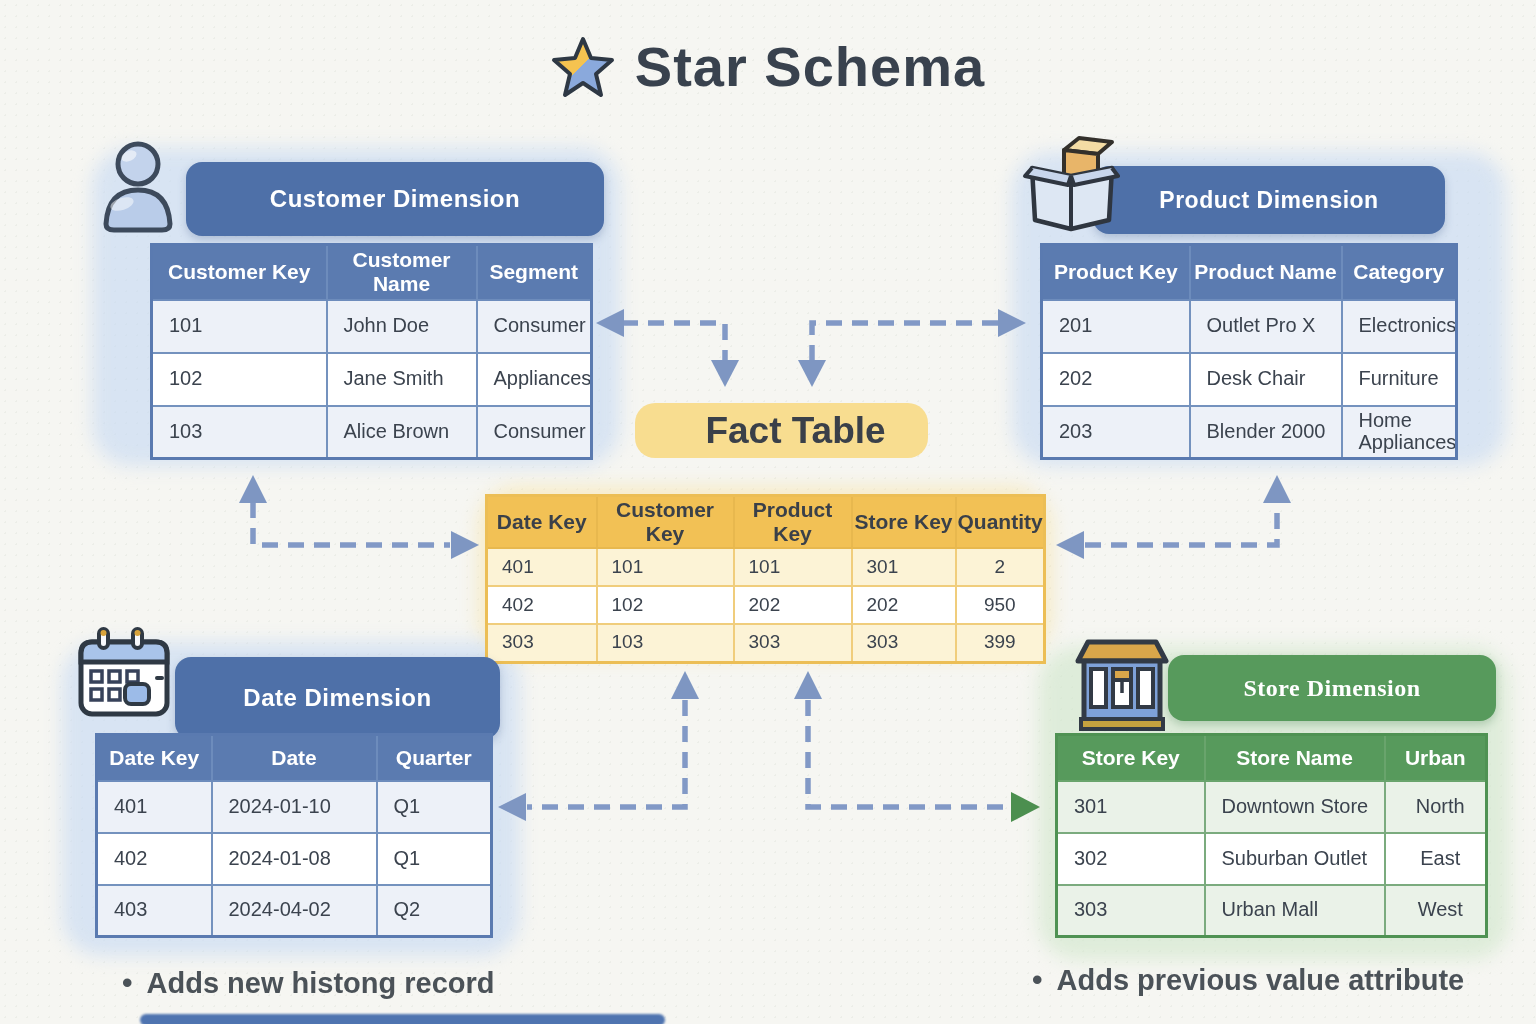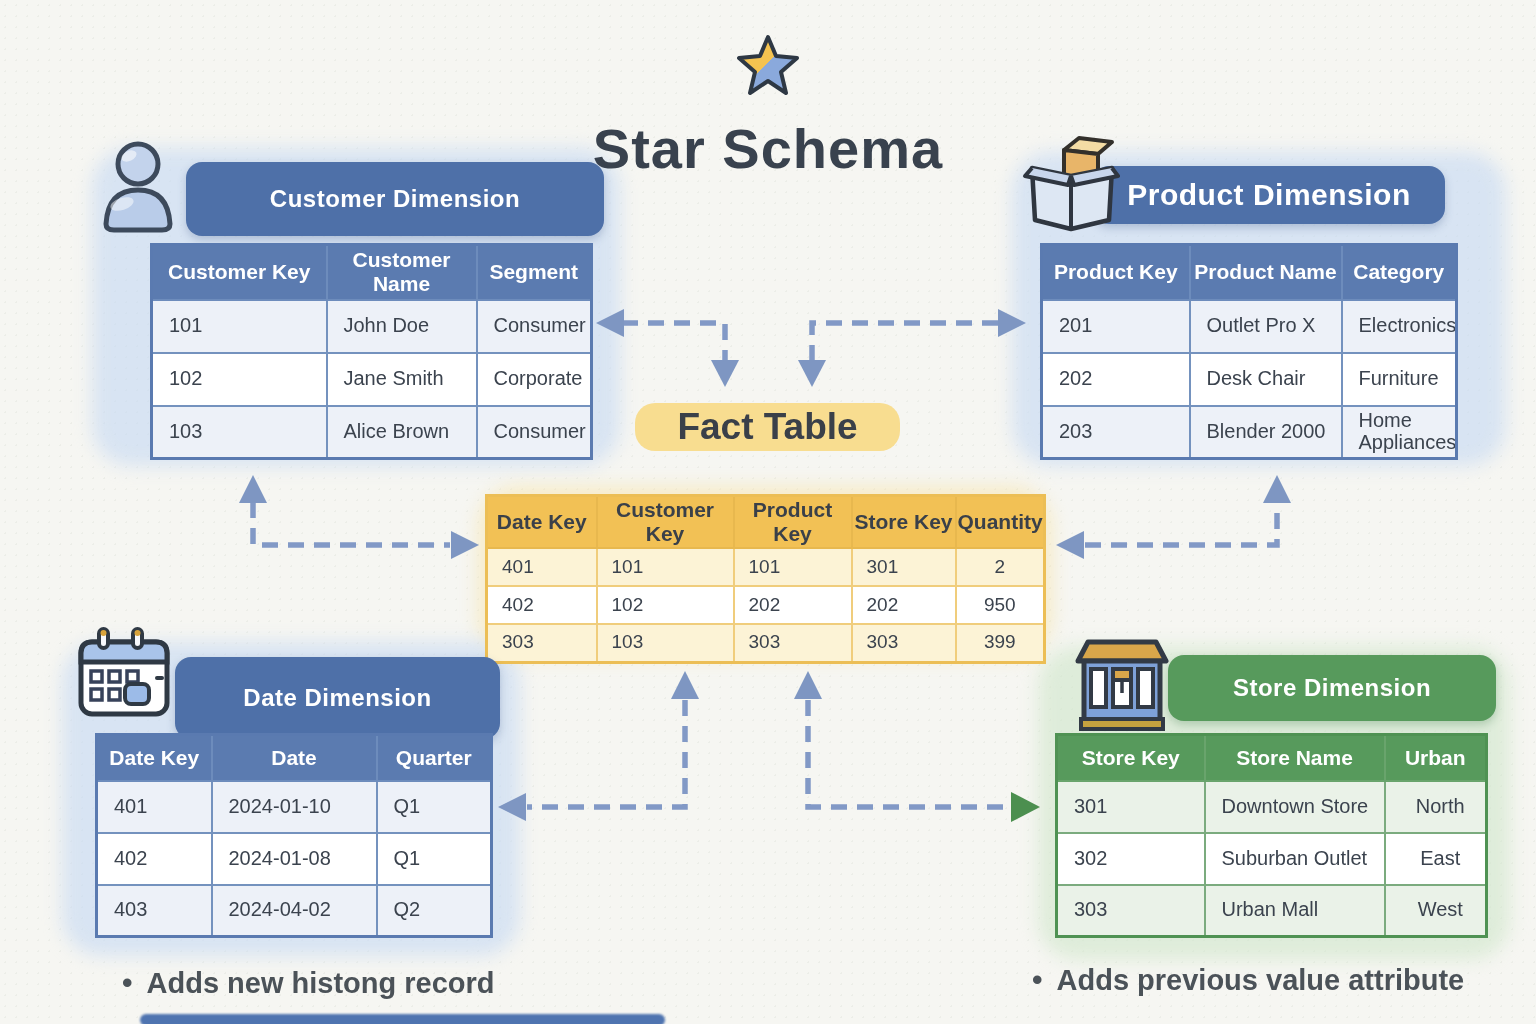--- a/index.html
+++ b/index.html
@@ -4,21 +4,21 @@
 <style>
   html,body{margin:0;padding:0;}
   body{
     width:1536px;height:1024px;position:relative;overflow:hidden;
     background:#f6f6f2;
     background-image:radial-gradient(rgba(210,214,205,.28) 1px, transparent 1px);
     background-size:11px 11px;
     font-family:"Liberation Sans", sans-serif;
   }
   .blob{position:absolute;filter:blur(9px);border-radius:40px;z-index:0;}
-  .group{position:absolute;z-index:2;flex-direction:column;}
+  .group{position:absolute;z-index:2;}
   
   .title-wrap{left:0;top:34px;width:1536px;display:flex;align-items:center;justify-content:center;gap:20px;z-index:3;}
   .title-text{font-size:56px;font-weight:800;color:#39424e;letter-spacing:1px;}
   
   .pill{position:absolute;display:flex;align-items:center;justify-content:center;color:#fff;
         font-weight:700;font-size:24px;border-radius:16px;z-index:3;
         box-shadow:0 4px 8px rgba(70,95,140,.28);letter-spacing:.5px;}
   .pill.blue{background:#4e70a8;}
   .pill.green{background:#579a5c;box-shadow:0 4px 8px rgba(70,130,80,.3);}
   .fact-pill{position:absolute;display:flex;align-items:center;justify-content:center;
@@ -132,39 +132,39 @@
     </thead>
   <tbody>
       <tr>
         <td>101</td>
         <td>John Doe</td>
         <td>Consumer</td>
       </tr>
       <tr>
         <td>102</td>
         <td>Jane Smith</td>
-        <td>Corporate</td>
+        <td>Appliances</td>
       </tr>
       <tr>
         <td>103</td>
         <td>Alice Brown</td>
         <td>Consumer</td>
       </tr>
     </tbody>
 </table>
 
 <svg class="icon" style="left:1022px;top:132px" width="98" height="102" viewBox="0 0 98 102">
   <polygon points="42,18 57,6 90,10 76,22" fill="#f4dca4" stroke="#33302b" stroke-width="4" stroke-linejoin="round"></polygon>
   <polygon points="42,18 76,22 76,50 42,46" fill="#e8b569" stroke="#33302b" stroke-width="4" stroke-linejoin="round"></polygon>
   <path d="M10 36 L49 44 L90 36 L87 88 L49 97 L13 88 Z" fill="#dde7f3" stroke="#2f3640" stroke-width="4.5" stroke-linejoin="round"></path>
   <path d="M49 44 L49 97" stroke="#2f3640" stroke-width="4" fill="none"></path>
   <path d="M10 36 L3 44 L46 53 L49 44" fill="#c8d6ec" stroke="#2f3640" stroke-width="4" stroke-linejoin="round"></path>
   <path d="M90 36 L96 44 L52 53 L49 44" fill="#c8d6ec" stroke="#2f3640" stroke-width="4" stroke-linejoin="round"></path>
 </svg>
-<div class="pill blue" style="left:1093px;top:166px;width:352px;height:58px;font-size:30px;">
+<div class="pill blue" style="left:1093px;top:166px;width:352px;height:68px;font-size:23px;">
   <span>Product Dimension</span>
 </div>
 <table class="dim blue t-product" style="left:1040px;top:243px;width:415px;">
   <colgroup>
       <col>
       <col>
       <col>
     </colgroup>
   <thead>
       <tr>
@@ -185,21 +185,21 @@
         <td>Furniture</td>
       </tr>
       <tr>
         <td>203</td>
         <td>Blender 2000</td>
         <td>Home Appliances</td>
       </tr>
     </tbody>
 </table>
 
-<div class="fact-pill" style="left:635px;top:403px;width:265px;height:48px;">
+<div class="fact-pill" style="left:635px;top:403px;width:265px;height:55px;padding-left:28px;">
   <span>Fact Table</span>
 </div>
 <table class="dim fact t-fact" style="left:485px;top:494px;width:558px;">
   <colgroup>
       <col>
       <col>
       <col>
       <col>
       <col>
     </colgroup>
@@ -293,21 +293,21 @@
 <svg class="icon" style="left:1072px;top:635px" width="100" height="98" viewBox="0 0 100 98">
   <polygon points="6,26 16,7 84,7 94,26" fill="#d9a64a" stroke="#323a45" stroke-width="5" stroke-linejoin="round"></polygon>
   <rect x="12" y="26" width="76" height="60" fill="#7ea1d8" stroke="#323a45" stroke-width="5"></rect>
   <rect x="19" y="34" width="15" height="38" fill="#ffffff" stroke="#323a45" stroke-width="4"></rect>
   <rect x="66" y="34" width="15" height="38" fill="#ffffff" stroke="#323a45" stroke-width="4"></rect>
   <rect x="41" y="34" width="18" height="11" fill="#d9a64a" stroke="#323a45" stroke-width="4"></rect>
   <rect x="41" y="45" width="18" height="27" fill="#ffffff" stroke="#323a45" stroke-width="4"></rect>
   <path d="M50 45 L50 58" stroke="#323a45" stroke-width="3.5"></path>
   <rect x="9" y="84" width="82" height="10" fill="#c5a23f" stroke="#323a45" stroke-width="4"></rect>
 </svg>
-<div class="pill green" style="left:1168px;top:655px;width:328px;height:66px;">
+<div class="pill green" style="left:1168px;top:655px;width:328px;height:66px;font-family:Liberation Serif, serif;">
   <span>Store Dimension</span>
 </div>
 <table class="dim green t-store" style="left:1055px;top:733px;width:430px;">
   <colgroup>
       <col>
       <col>
       <col>
     </colgroup>
   <thead>
       <tr>

